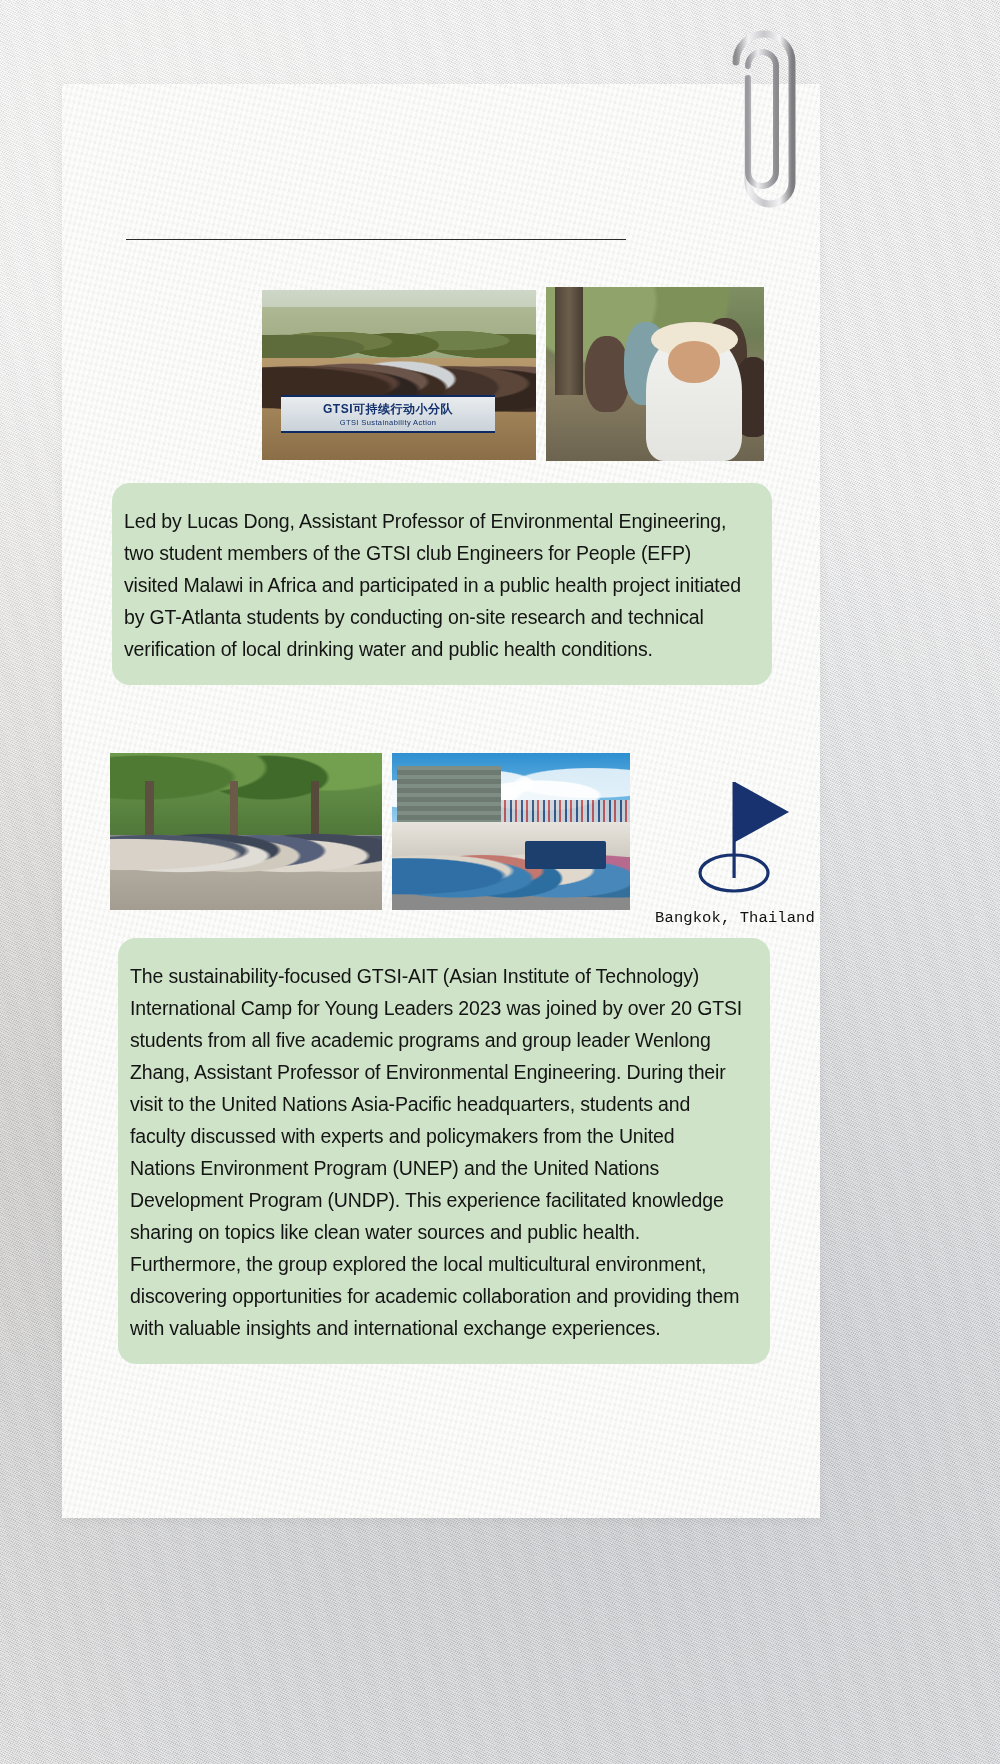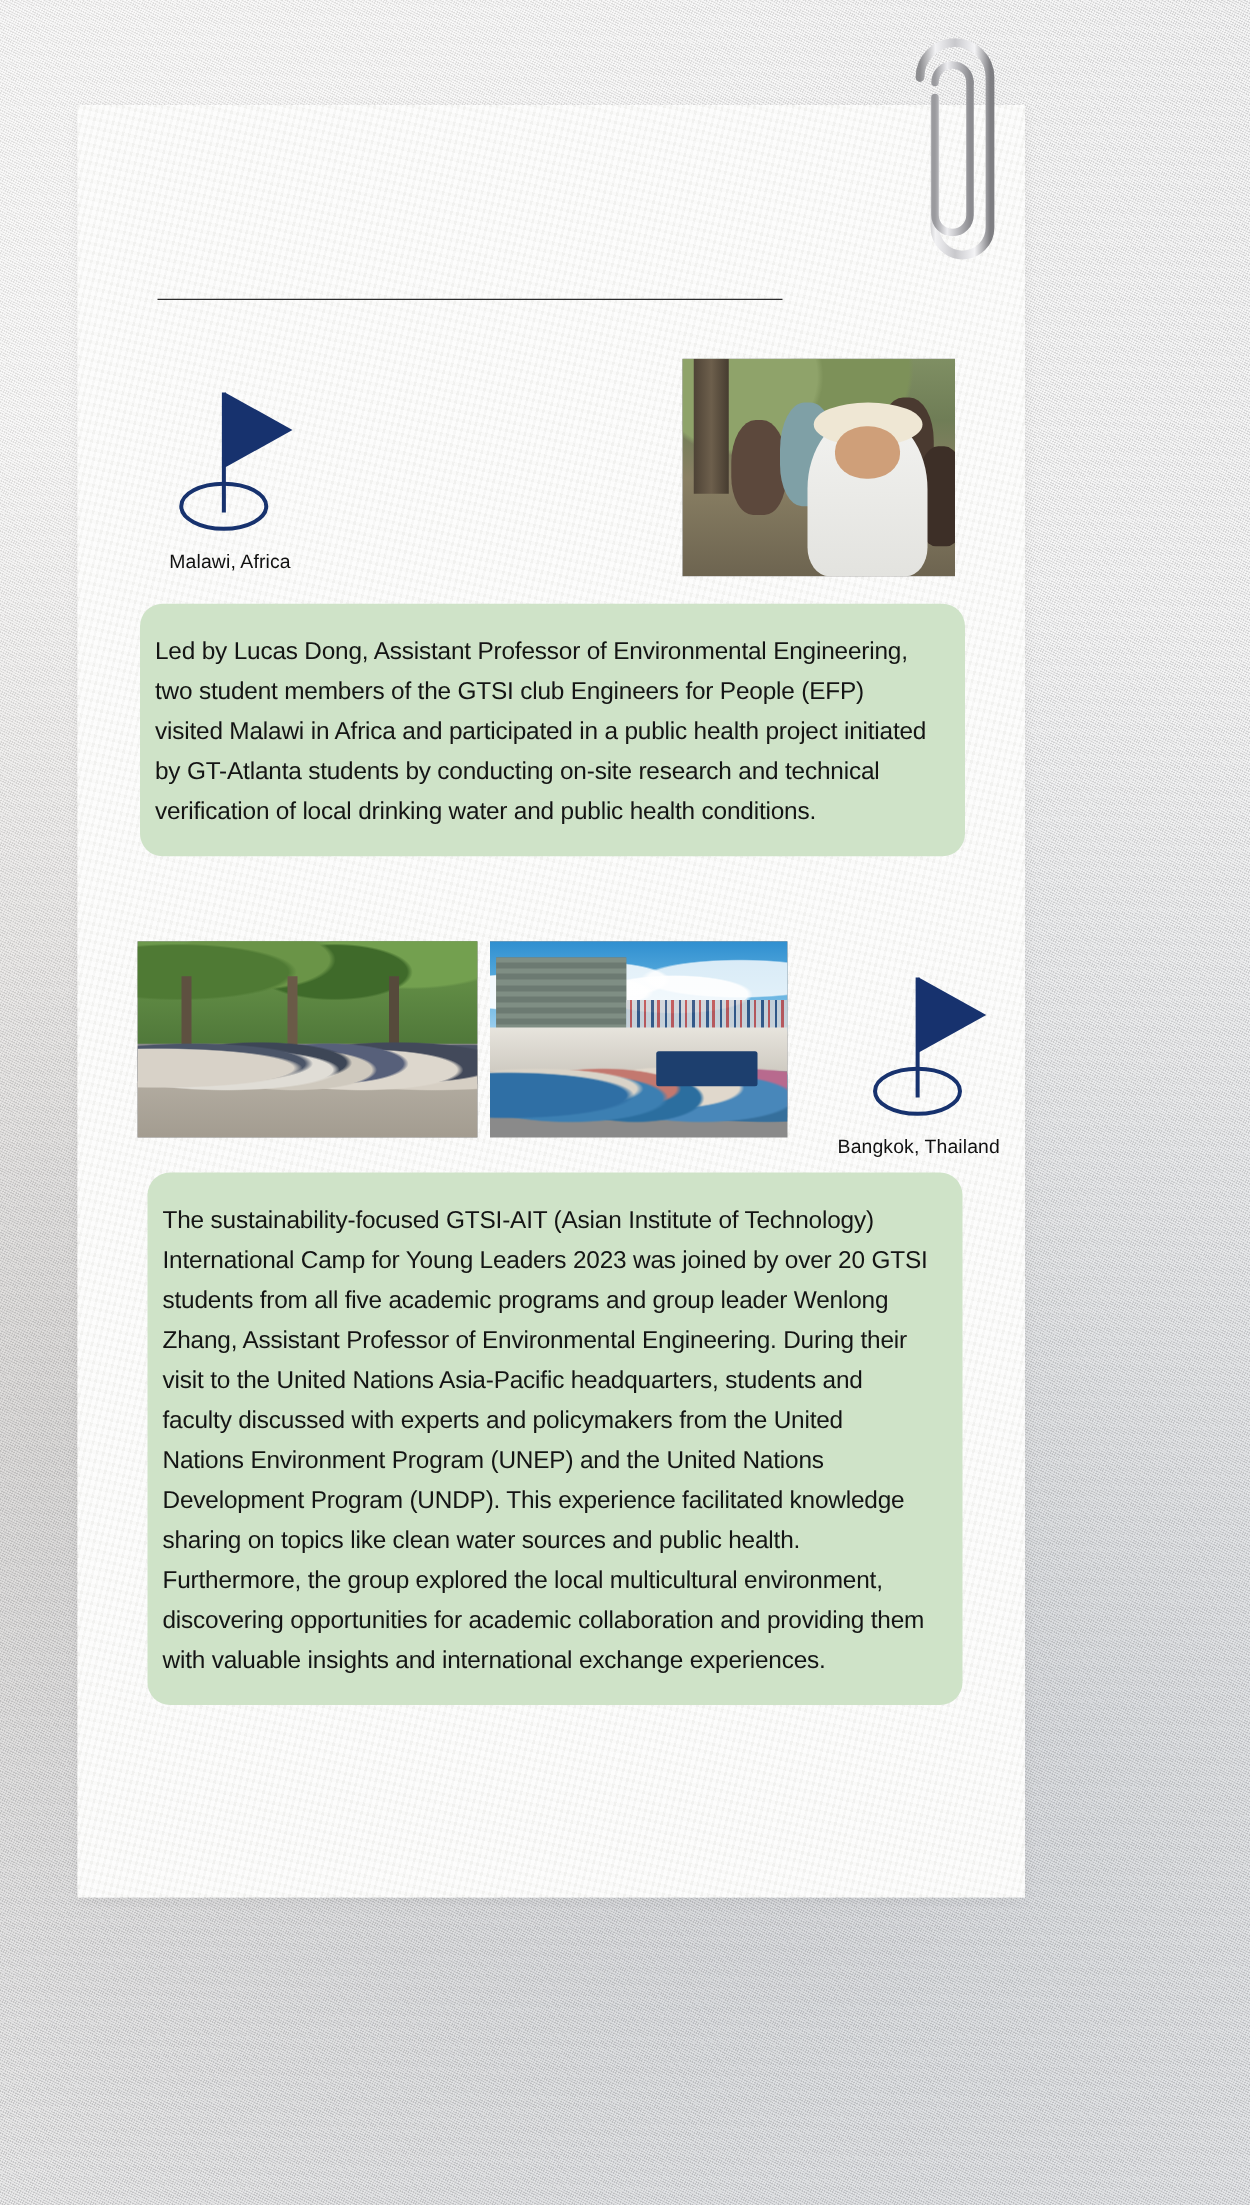--- a/index.html
+++ b/index.html
@@ -304,29 +304,31 @@
 </style>
 </head>
 <body>
 
 <div id="page-bg"></div>
 
 <div id="card">
 
   <div id="rule" style="left:64px; top:155px;"></div>
 
-  <div class="flag-marker" id="marker-malawi" style="left:44px; top:208px;">
-    <svg width="156" height="140" viewBox="0 0 156 140">
-      <polygon points="74,22 128,52 74,82" fill="#17326e"></polygon>
-      <rect x="71.5" y="22" width="3.2" height="96" fill="#17326e"></rect>
-      <ellipse cx="73" cy="113" rx="34" ry="18" fill="none" stroke="#17326e" stroke-width="3.2"></ellipse>
-    </svg>
-    <div class="flag-label">Malawi, Africa</div>
-  </div>
-
+
+  <div class="photo" id="photo-malawi-group" style="left:200px; top:206px;">
+    <div class="sky"></div>
+    <div class="trees"></div>
+    <div class="ground"></div>
+    <div class="crowd"></div>
+    <div class="banner">
+      <div class="b1">GTSI可持续行动小分队</div>
+      <div class="b2">GTSI Sustainability Action</div>
+    </div>
+  </div>
 
   <div class="photo" id="photo-malawi-selfie" style="left:484px; top:203px;">
     <div class="bg"></div>
     <div class="trunk"></div>
     <div class="kid k1"></div>
     <div class="kid k2"></div>
     <div class="kid k3"></div>
     <div class="kid k4"></div>
     <div class="man"></div>
     <div class="hat"></div>
@@ -347,21 +349,21 @@
   <div class="photo" id="photo-bangkok-un" style="left:330px; top:669px;">
     <div class="sky"></div>
     <div class="clouds"></div>
     <div class="building"></div>
     <div class="flagrow"></div>
     <div class="plaza"></div>
     <div class="crowd2"></div>
     <div class="gtbanner"></div>
   </div>
 
-  <div class="flag-marker" id="marker-bangkok" style="left:578px; top:676px;">
+  <div class="flag-marker" id="marker-bangkok" style="left:578px; top:676px;font-family:Liberation Mono, monospace;">
     <svg width="190" height="140" viewBox="0 0 190 140">
       <polygon points="95,22 149,52 95,82" fill="#17326e"></polygon>
       <rect x="92.5" y="22" width="3.2" height="96" fill="#17326e"></rect>
       <ellipse cx="94" cy="113" rx="34" ry="18" fill="none" stroke="#17326e" stroke-width="3.2"></ellipse>
     </svg>
     <div class="flag-label">Bangkok, Thailand</div>
   </div>
 
   <div class="green-card" id="green-bangkok" style="left:56px; top:854px;">
     <p>The sustainability-focused GTSI-AIT (Asian Institute of Technology) International Camp for Young Leaders 2023 was joined by over 20 GTSI students from all five academic programs and group leader Wenlong Zhang, Assistant Professor of Environmental Engineering. During their visit to the United Nations Asia-Pacific headquarters, students and faculty discussed with experts and policymakers from the United Nations Environment Program (UNEP) and the United Nations Development Program (UNDP). This experience facilitated knowledge sharing on topics like clean water sources and public health. Furthermore, the group explored the local multicultural environment, discovering opportunities for academic collaboration and providing them with valuable insights and international exchange experiences.</p>

